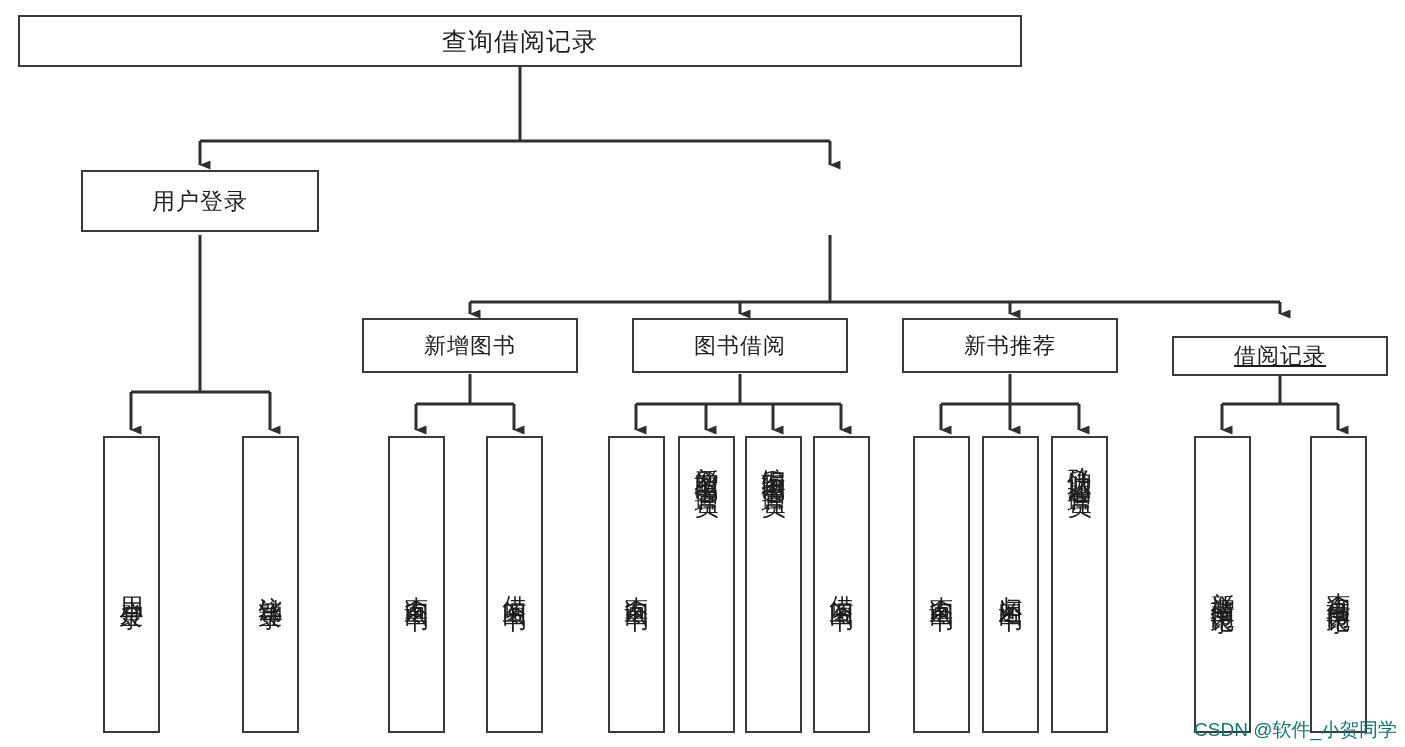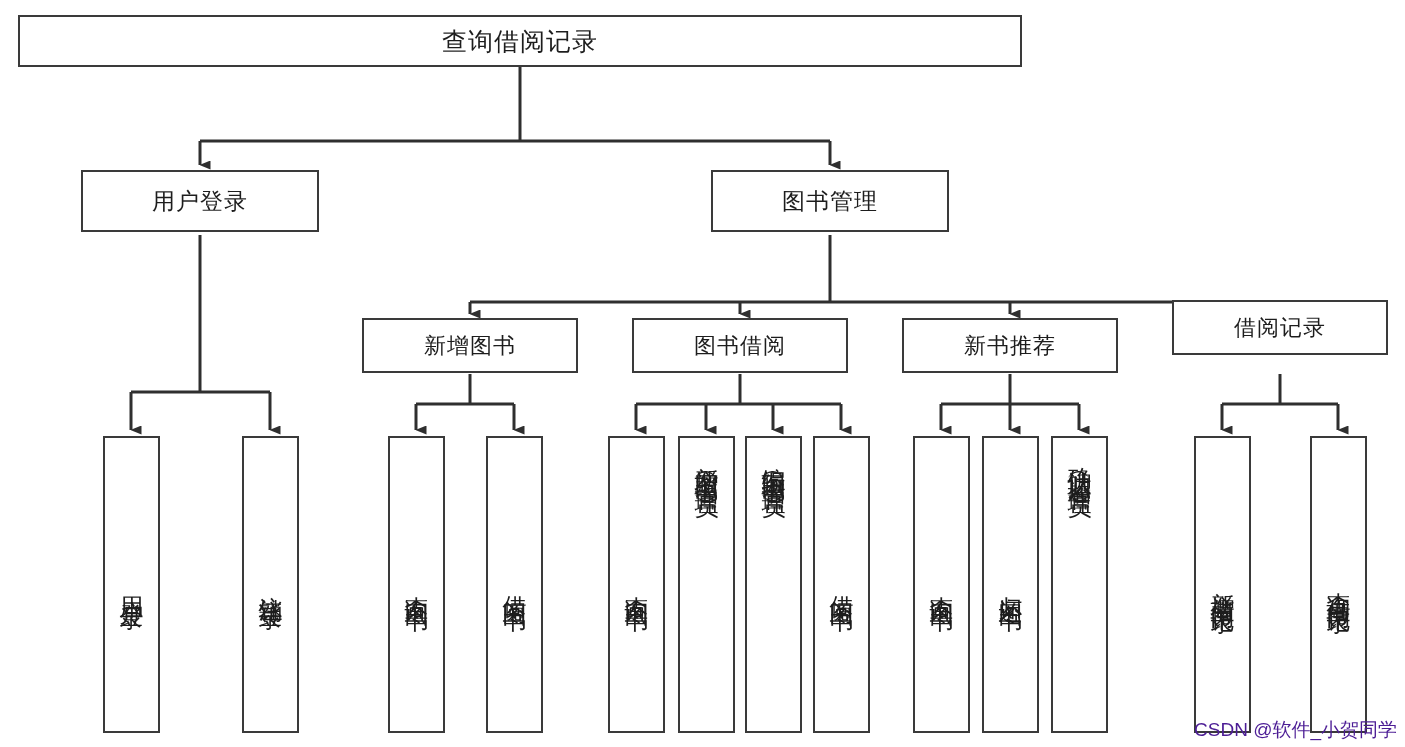--- a/index.html
+++ b/index.html
@@ -46,21 +46,21 @@
     color:#1d1d1d;
   }
   .node.leaf.center .vtext{margin-top:auto;margin-bottom:auto;}
 
   
   .watermark{
     position:absolute;
     right:8px;
     bottom:4px;
     font-size:19px;
-    color:#4c1d95;
+    color:#0f766e;
     white-space:nowrap;
     letter-spacing:0px;
     margin-top:24px;
   }
 </style>
 </head>
 <body>
 
 <div id="canvas">
 
@@ -115,34 +115,31 @@
     </g>
   </svg>
 
   <div class="node lvl0" style="left:18px;top:15px;width:1004px;height:52px;">
     <span>查询借阅记录</span>
   </div>
 
   <div class="node lvl1" style="left:81px;top:170px;width:238px;height:62px;">
     <span>用户登录</span>
   </div>
-  <div class="node lvl1" style="left:711px;top:170px;width:238px;height:62px;">
-    <span>图书管理</span>
-  </div>
 
   <div class="node lvl2" style="left:362px;top:318px;width:216px;height:55px;">
     <span>新增图书</span>
   </div>
   <div class="node lvl2" style="left:632px;top:318px;width:216px;height:55px;text-align:center;">
     <span>图书借阅</span>
   </div>
   <div class="node lvl2" style="left:902px;top:318px;width:216px;height:55px;">
     <span>新书推荐</span>
   </div>
-  <div class="node lvl2" style="left:1172px;top:300px;width:216px;height:55px;">
+  <div class="node lvl2" style="left:1172px;top:336px;width:216px;height:40px;text-decoration:underline;">
     <span>借阅记录</span>
   </div>
 
   <div class="node leaf center" style="left:103px;top:436px;width:57px;height:297px;">
     <span class="vtext">用户登录</span>
   </div>
   <div class="node leaf center" style="left:242px;top:436px;width:57px;height:297px;">
     <span class="vtext">注销登录</span>
   </div>
 

